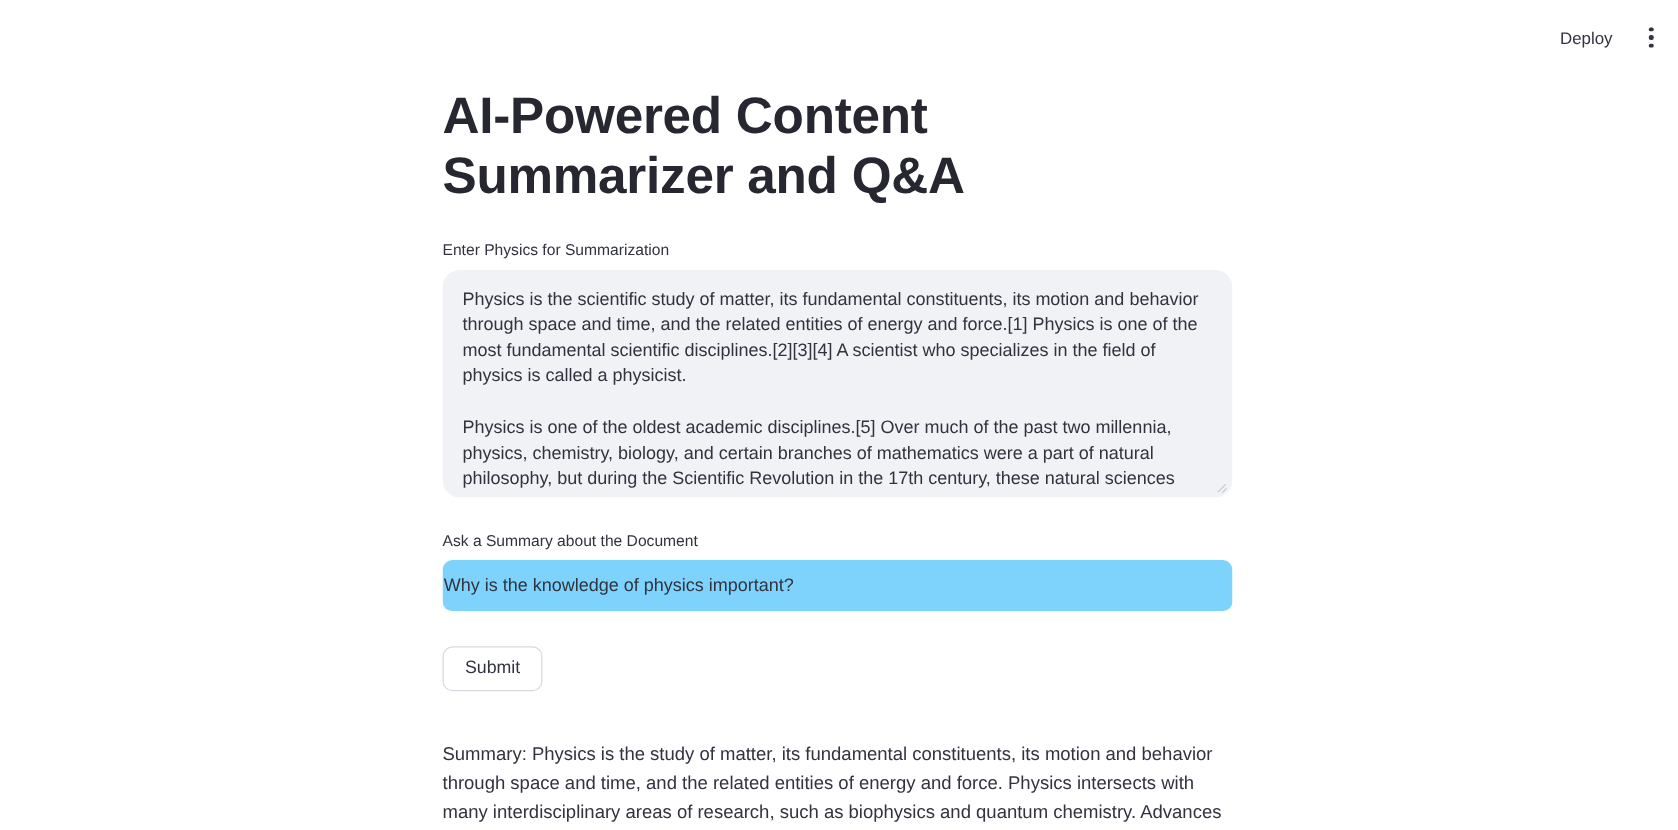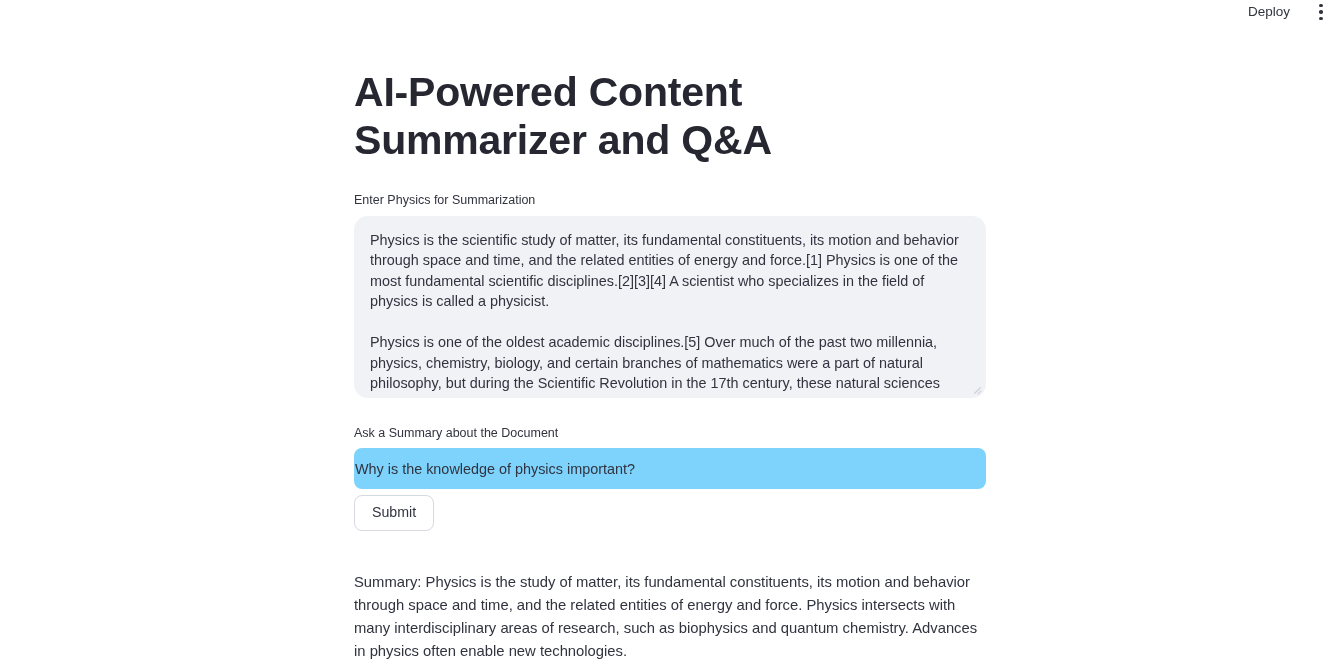--- a/index.html
+++ b/index.html
@@ -16,21 +16,21 @@
     height: 664px;
     background: #ffffff;
   }
 
   
   .toolbar {
     position: absolute;
     top: 0; right: 0;
     height: 42px;
     display: flex;
-    align-items: flex-start;
+    align-items: flex-end;
     gap: 12px;
     padding-right: 10px;
   }
   .deploy-btn {
     font-size: 13.5px;
     color: #31333f;
     background: transparent;
     border: none;
     padding: 5px 8px;
     border-radius: 6px;
@@ -125,21 +125,21 @@
     border-radius: 8px;
     padding: 0 0;
     font-size: 14.4px;
     color: #31333f;
     font-family: "Liberation Sans", sans-serif;
     outline: none;
     display: block;
   }
 
   .submit-btn {
-    margin-top: 6px;
+    margin-top: 28px;
     display: inline-block;
     background: #ffffff;
     color: #31333f;
     border: 1px solid #d6d9e0;
     border-radius: 8px;
     padding: 8px 17px 9px 17px;
     font-size: 14.2px;
     line-height: 1.15;
     font-family: "Liberation Sans", sans-serif;
     cursor: pointer;

